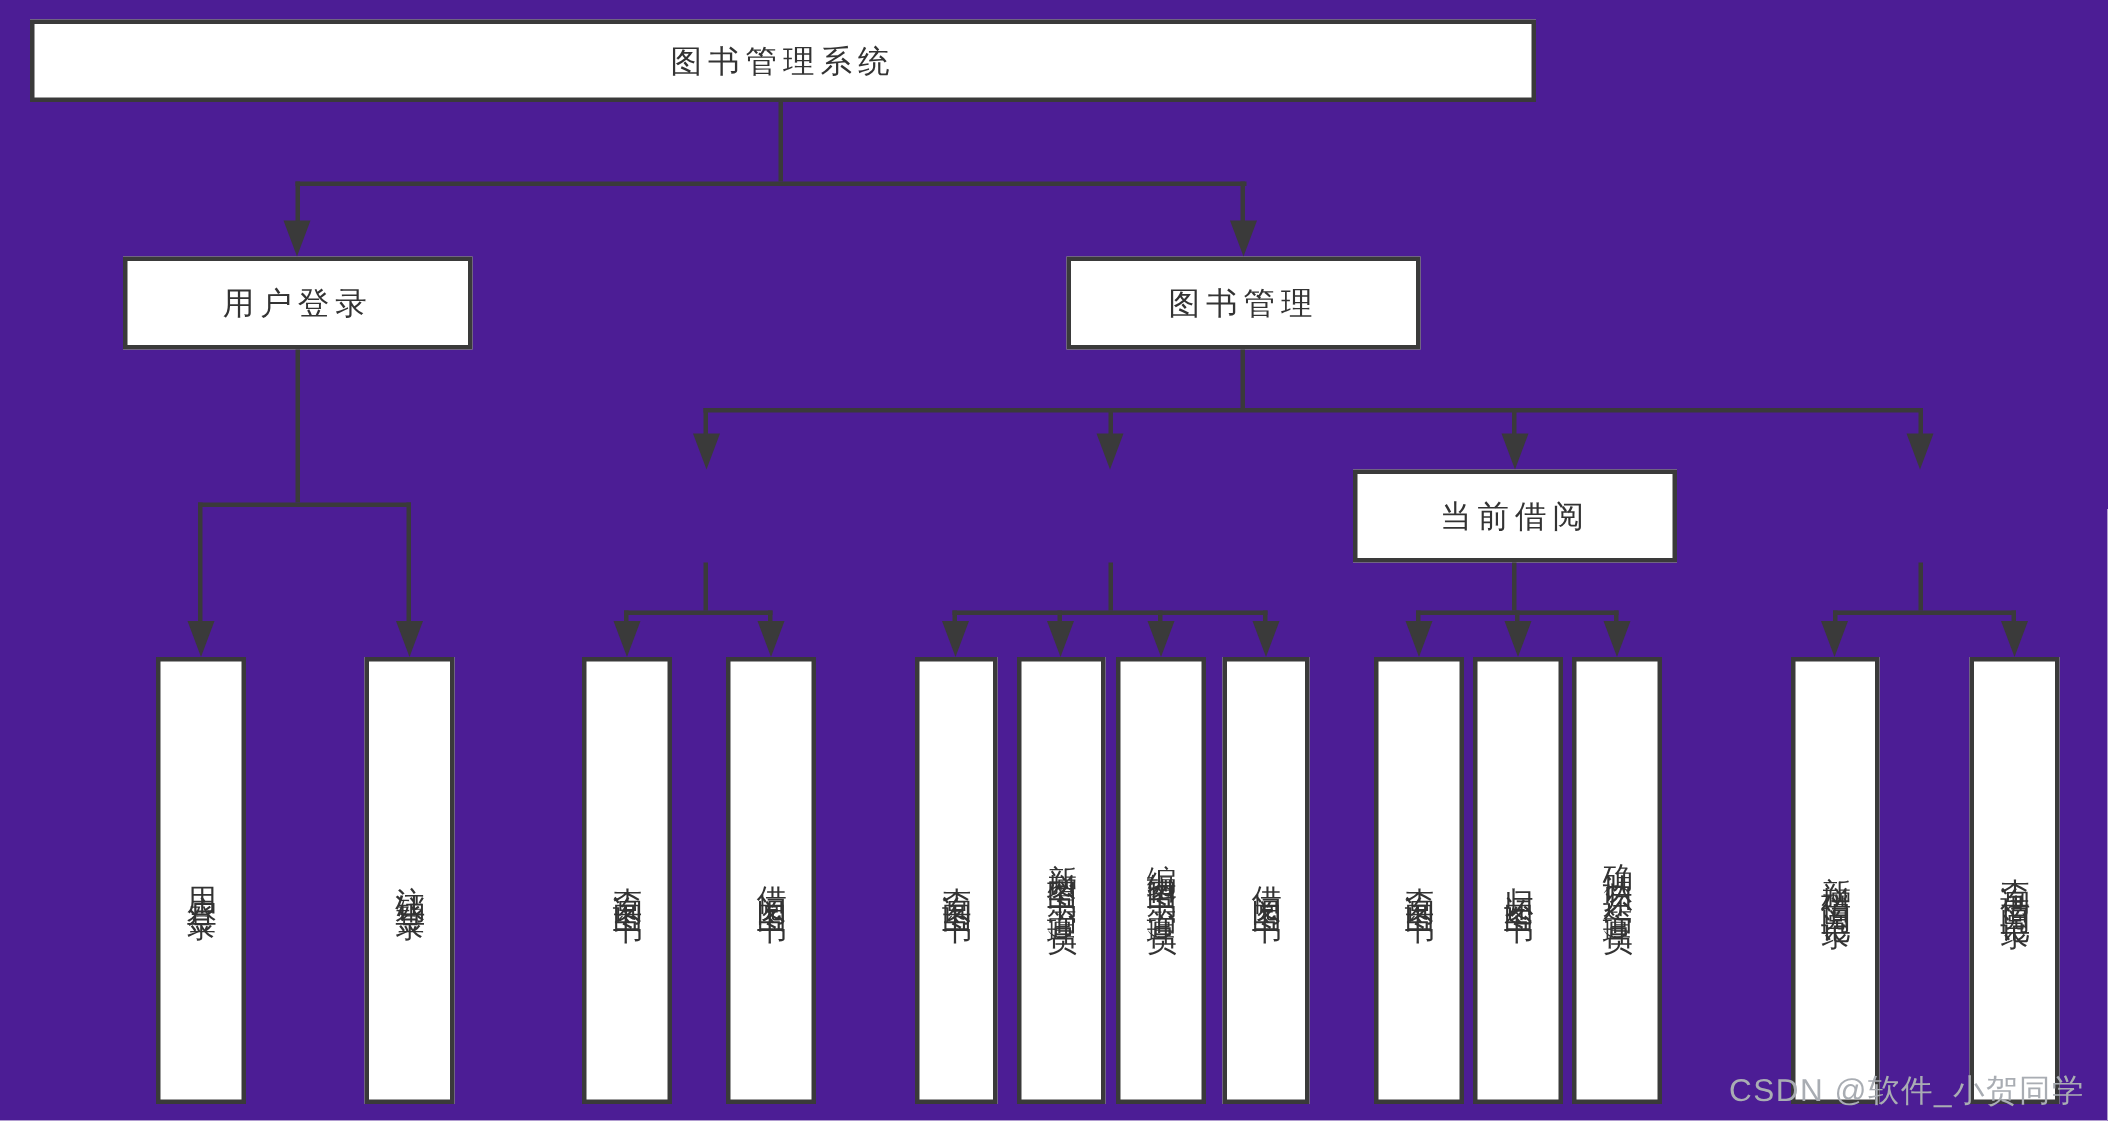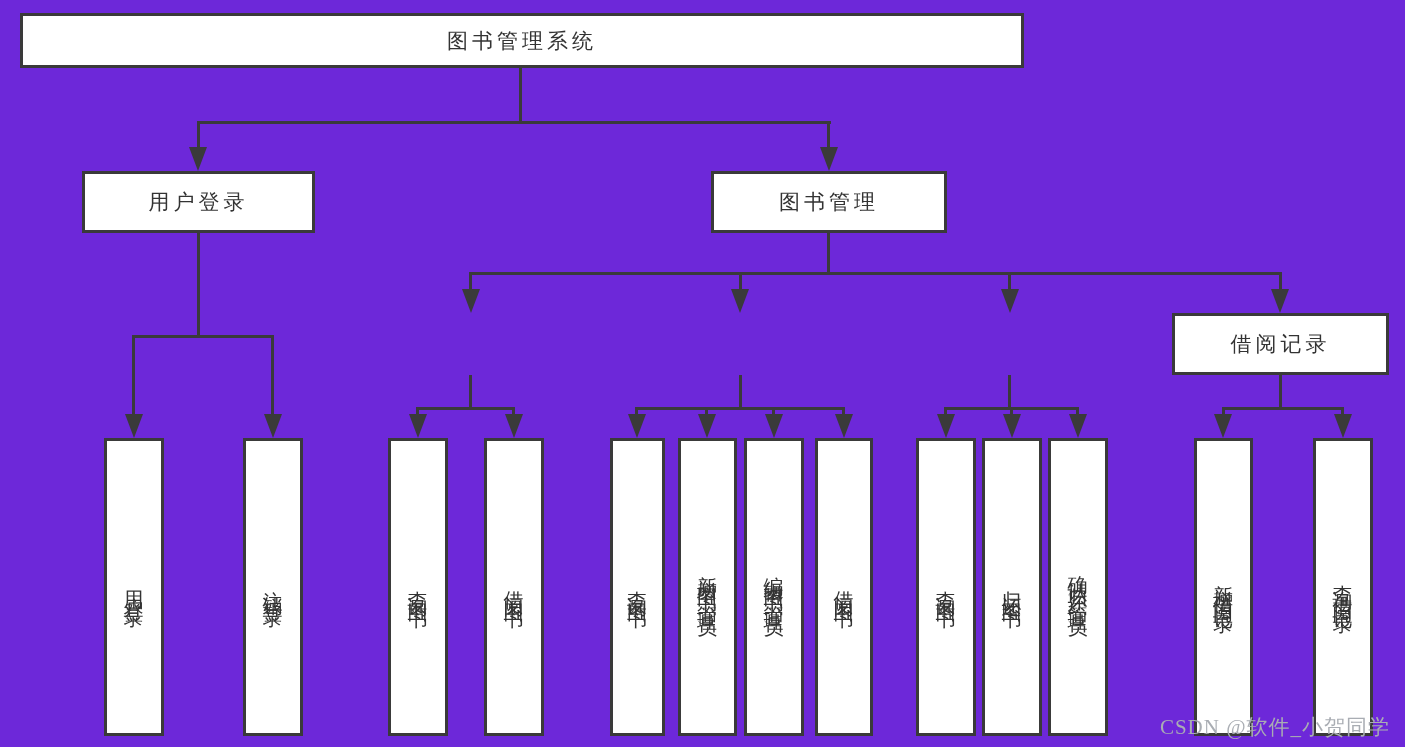--- a/index.html
+++ b/index.html
@@ -4,23 +4,23 @@
 <style>
   :root{
     --line:#3a3a3a;
     --text:#333333;
     --watermark:#a9adb3;
   }
   html,body{margin:0;padding:0;background:#ffffff;}
   .canvas{
     position:relative;
     width:1405px;height:747px;
-    background:#6d28d9;
+    background:#4c1d95;
     overflow:hidden;
-    font-family:Liberation Serif, serif;
+    font-family:Liberation Sans, sans-serif;
   }
   .box{
     position:absolute;
     box-sizing:border-box;
     border:3px solid var(--line);
     background:#ffffff;
     display:flex;
     align-items:center;
     justify-content:center;
     color:var(--text);
@@ -57,21 +57,21 @@
 </head>
 <body>
 
 <div class="canvas">
 
   <div class="box" style="left:20px;top:13px;width:1004px;height:55px;">图书管理系统</div>
 
   <div class="box" style="left:82px;top:171px;width:233px;height:62px;">用户登录</div>
   <div class="box" style="left:711px;top:171px;width:236px;height:62px;">图书管理</div>
 
-  <div class="box" style="left:1172px;top:313px;width:217px;height:62px;">借阅记录</div>
+  <div class="box" style="left:902px;top:313px;width:216px;height:62px;">当前借阅</div>
 
   <div class="box leaf" style="left:104px;top:438px;width:60px;height:298px;">用户登录</div>
   <div class="box leaf" style="left:243px;top:438px;width:60px;height:298px;">注销登录</div>
 
   <div class="box leaf" style="left:388px;top:438px;width:60px;height:298px;">查询图书</div>
   <div class="box leaf" style="left:484px;top:438px;width:60px;height:298px;">借阅图书</div>
 
   <div class="box leaf" style="left:610px;top:438px;width:55px;height:298px;">查询图书</div>
   <div class="box leaf" style="left:678px;top:438px;width:59px;height:298px;">新增图书（管理员）</div>
   <div class="box leaf" style="left:744px;top:438px;width:60px;height:298px;">编辑图书（管理员）</div>

